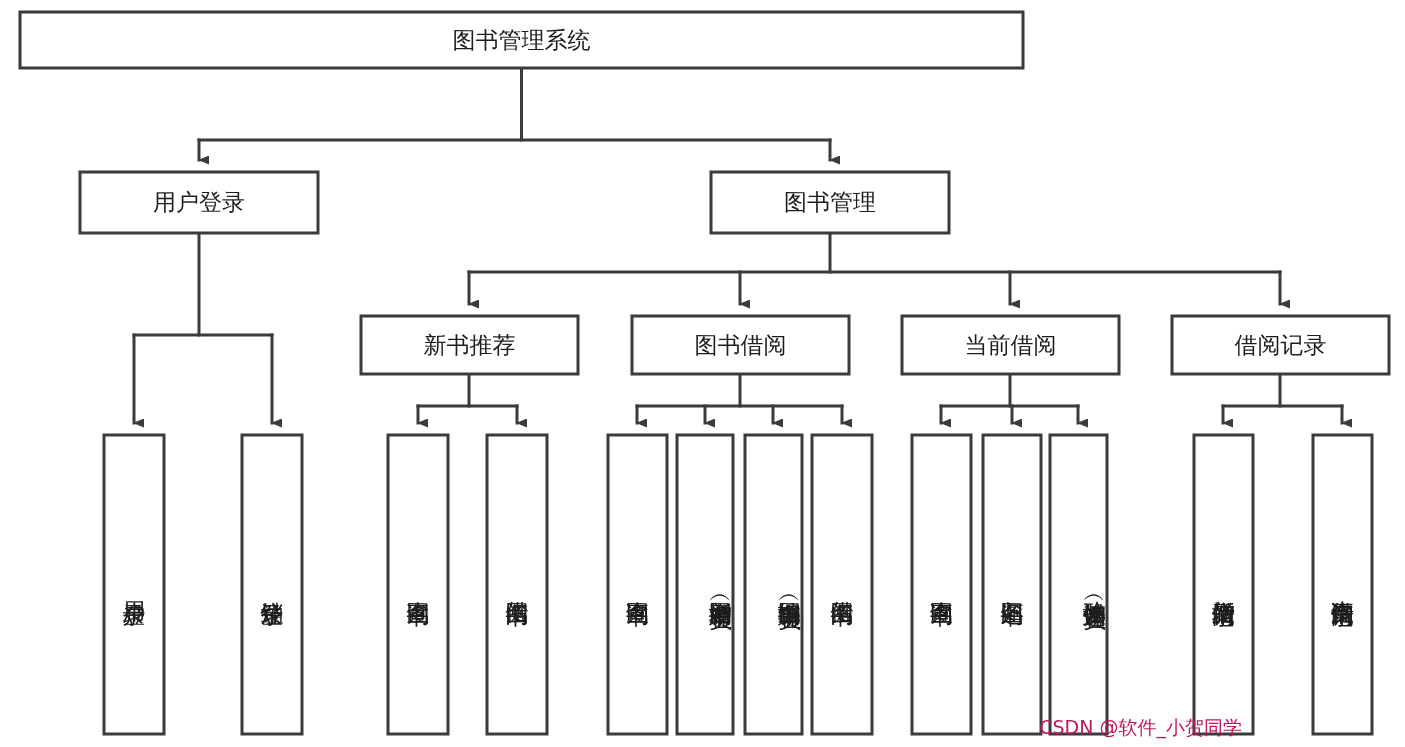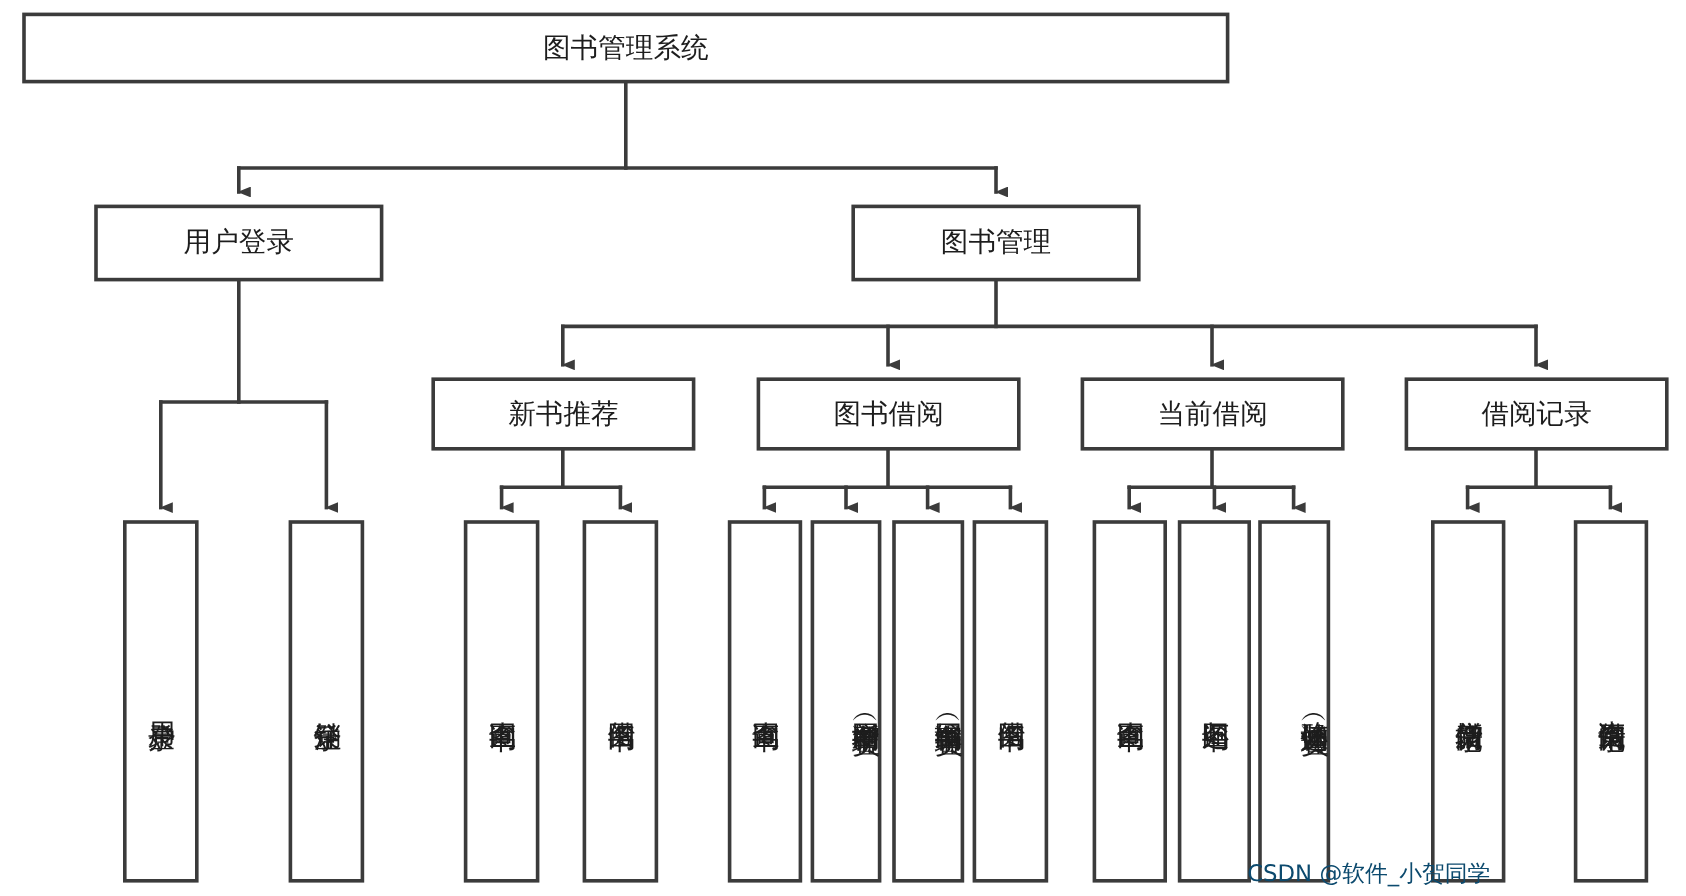--- a/index.html
+++ b/index.html
@@ -58,21 +58,21 @@
     letter-spacing: 1px;
     white-space: nowrap;
     pointer-events: none;
     font-family: "DejaVu Sans", "Liberation Sans", sans-serif;
   }
   .watermark {
     position: absolute;
     right: 8px;
     bottom: 6px;
     font-size: 19px;
-    color: #0c4a6e;
+    color: #be185d;
     font-family: "DejaVu Sans", "Liberation Sans", sans-serif;
     white-space: nowrap;
     pointer-events: none;
   }
 </style>
 </head>
 <body>
 
 <div id="diagram-root">
 

